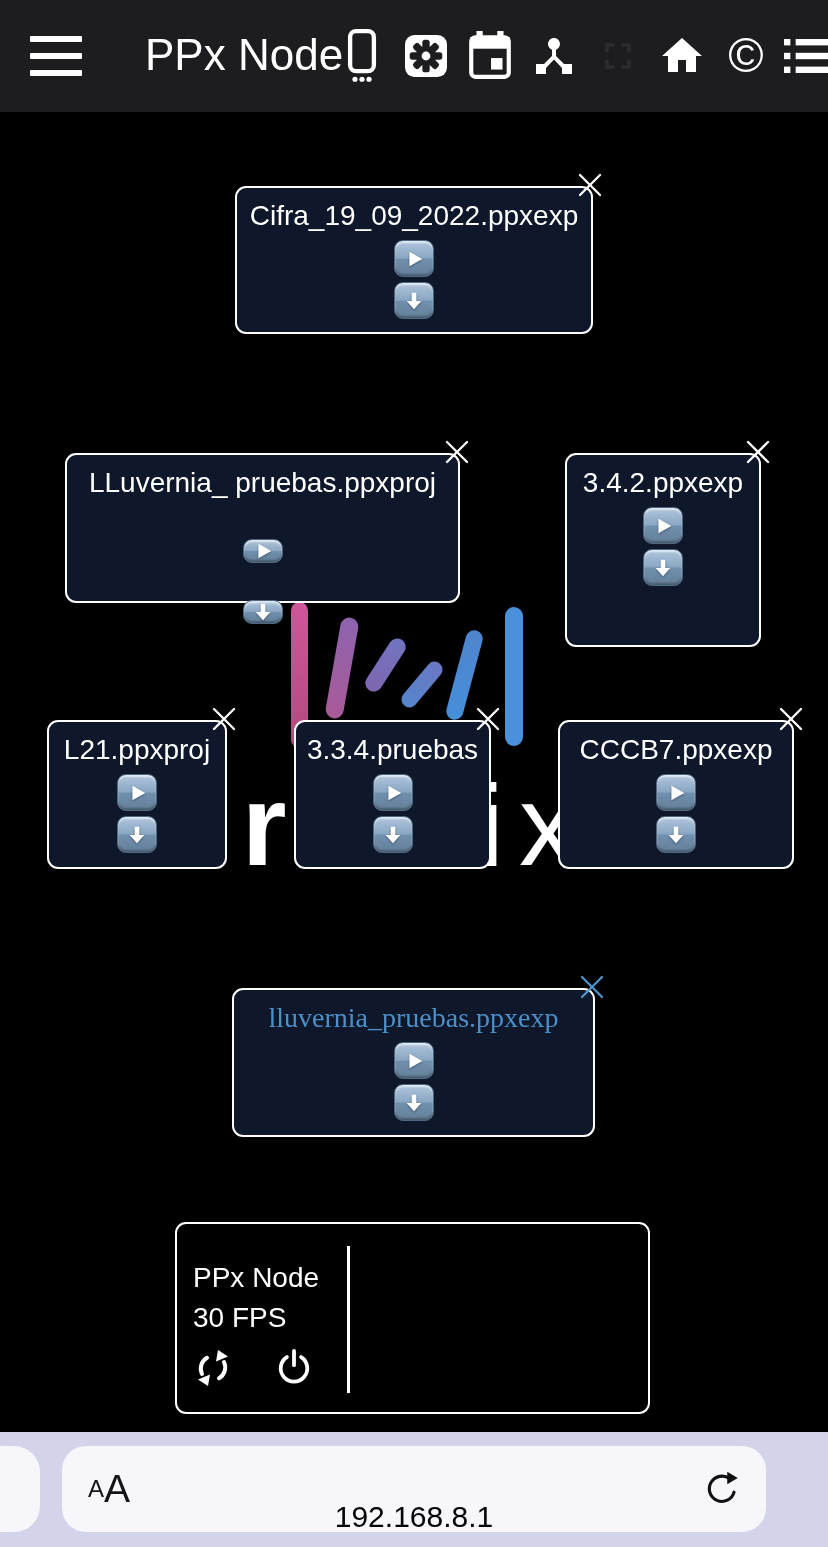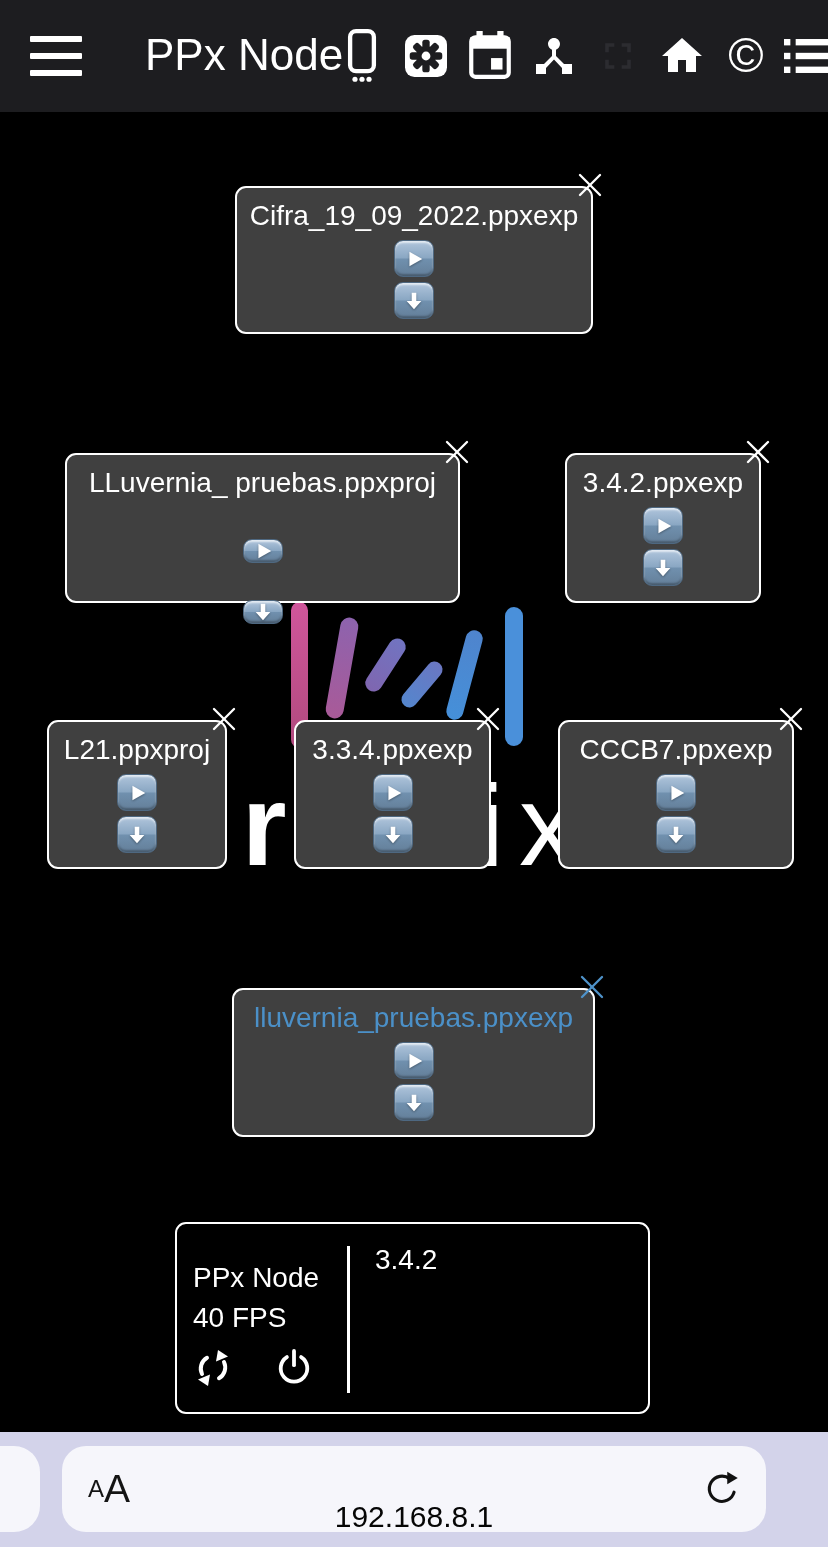--- a/index.html
+++ b/index.html
@@ -22,35 +22,35 @@
   .bar2{left:333px;top:617px;width:18px;height:102px;background:linear-gradient(180deg,#8d63ae,#a95a98);transform:rotate(10deg);}
   .bar3{left:377px;top:635px;width:17px;height:60px;background:linear-gradient(180deg,#7174c1,#7f66b0);transform:rotate(33deg);}
   .bar4{left:414px;top:657px;width:16px;height:55px;background:linear-gradient(180deg,#6b77c2,#5486cd);transform:rotate(40deg);}
   .bar5{left:456px;top:629px;width:17px;height:92px;background:linear-gradient(180deg,#4f84cd,#4590d9);transform:rotate(15deg);}
   .bar6{left:505px;top:607px;width:18px;height:139px;background:#4a90da;}
   .watermark{position:absolute;left:150px;top:768px;z-index:1;color:#fff;font-size:115px;letter-spacing:15px;line-height:1;white-space:nowrap;}
   .watermark .wm-bold{font-weight:700;}
   .watermark .wm-light{font-weight:300;}
 
   
-  .card{position:absolute;background:#404040;border:2px solid #fff;border-radius:11px;z-index:2;display:flex;flex-direction:column;align-items:center;padding-top:12px;box-sizing:border-box;}
+  .card{position:absolute;background:#0f172a;border:2px solid #fff;border-radius:11px;z-index:2;display:flex;flex-direction:column;align-items:center;padding-top:12px;box-sizing:border-box;}
   .card-title{font-size:28px;color:#fff;white-space:nowrap;font-weight:400;}
-  .card.accent .card-title{color:#4b90c8;}
+  .card.accent .card-title{color:#4b90c8;font-family:Liberation Serif, serif;}
   .card-close{position:absolute;top:-17px;right:-13px;width:28px;height:28px;cursor:pointer;z-index:4;}
   .card-close svg{display:block;}
   .emoji-btn{width:40px;height:37px;border-radius:9px;border:1px solid #4e6881;cursor:pointer;
     background:linear-gradient(180deg,#b0c5dc 0%,#8aa7c3 48%,#7090ae 52%,#647f99 100%);
     box-shadow:inset 0 2px 2px rgba(255,255,255,.65), inset 0 -2px 2px rgba(0,0,0,.28);
     display:flex;align-items:center;justify-content:center;padding:0;}
   .emoji-btn svg{filter:drop-shadow(0 1px 1px rgba(0,0,0,.35));display:block;}
   .btn-play{margin-top:8px;}
   .btn-dl{margin-top:5px;}
   .card1{left:235px;top:186px;width:358px;height:148px;}
   .card2{left:65px;top:453px;width:395px;height:150px;gap:32px;}
-  .card3{left:565px;top:453px;width:196px;height:150px;align-items:center;}
+  .card3{left:565px;top:453px;width:196px;height:194px;align-items:center;}
   .card4{left:47px;top:720px;width:180px;height:149px;}
   .card5{left:294px;top:720px;width:197px;height:149px;}
   .card6{left:558px;top:720px;width:236px;height:149px;}
   .card7{left:232px;top:988px;width:363px;height:149px;}
 
   
   .status-panel{position:absolute;left:175px;top:1222px;width:475px;height:192px;border:2px solid #fff;border-radius:11px;background:#000;z-index:2;box-sizing:border-box;}
   .sp-left{position:absolute;left:16px;top:34px;width:150px;}
   .sp-name,.sp-fps{font-size:28px;color:#fff;line-height:40px;white-space:nowrap;}
   .sp-icons{margin-top:10px;display:flex;align-items:center;gap:42px;}
@@ -245,21 +245,21 @@
 
   <div class="card card5">
     <div class="card-close">
         <svg width="28" height="28" viewBox="0 0 28 28">
           <g stroke="#fff" stroke-width="2.3" stroke-linecap="round">
             <line x1="4" y1="4" x2="24" y2="24"></line>
             <line x1="24" y1="4" x2="4" y2="24"></line>
           </g>
         </svg>
       </div>
-    <div class="card-title">3.3.4.ppxexp</div>
+    <div class="card-title">3.3.4.pruebas</div>
     <button class="emoji-btn btn-play">
         <svg width="22" height="22" viewBox="0 0 24 24">
           <polygon points="7,4 21,12 7,20" fill="#fff"></polygon>
         </svg>
       </button>
     <button class="emoji-btn btn-dl">
         <svg width="22" height="22" viewBox="0 0 24 24">
           <path d="M9.5 3h5v9h5.5L12 21 4 12h5.5z" fill="#fff"></path>
         </svg>
       </button>
@@ -305,21 +305,21 @@
     <button class="emoji-btn btn-dl">
         <svg width="22" height="22" viewBox="0 0 24 24">
           <path d="M9.5 3h5v9h5.5L12 21 4 12h5.5z" fill="#fff"></path>
         </svg>
       </button>
   </div>
 
   <div class="status-panel">
     <div class="sp-left">
       <div class="sp-name">PPx Node</div>
-      <div class="sp-fps">40 FPS</div>
+      <div class="sp-fps">30 FPS</div>
       <div class="sp-icons">
         <button class="sp-iconbtn">
           <svg width="40" height="40" viewBox="0 0 40 40">
             <g stroke="#fff" stroke-width="4" fill="none" stroke-linecap="round">
               <path d="M 9 26 A 12.5 12.5 0 0 1 14 9.8"></path>
               <path d="M 31 14 A 12.5 12.5 0 0 1 26 30.2"></path>
             </g>
             <polygon points="25,2 35,8.5 23,13.5" fill="#fff"></polygon>
             <polygon points="15,38 5,31.5 17,26.5" fill="#fff"></polygon>
           </svg>
@@ -327,21 +327,20 @@
         <button class="sp-iconbtn">
           <svg width="38" height="40" viewBox="0 0 40 40">
             <path d="M 12.5 8.5 A 14 14 0 1 0 27.5 8.5" stroke="#fff" stroke-width="4" fill="none" stroke-linecap="round"></path>
             <line x1="20" y1="2" x2="20" y2="17" stroke="#fff" stroke-width="4" stroke-linecap="round"></line>
           </svg>
         </button>
       </div>
     </div>
     <div class="sp-divider"></div>
     <div class="sp-right">
-      <div>3.4.2</div>
     </div>
   </div>
 
   <div class="browser-bar">
     <div class="tab-peek"></div>
     <div class="url-pill">
       <div class="reader-ctl">
         <span class="a-small">A</span>
           <span class="a-big">A</span>
       </div>

